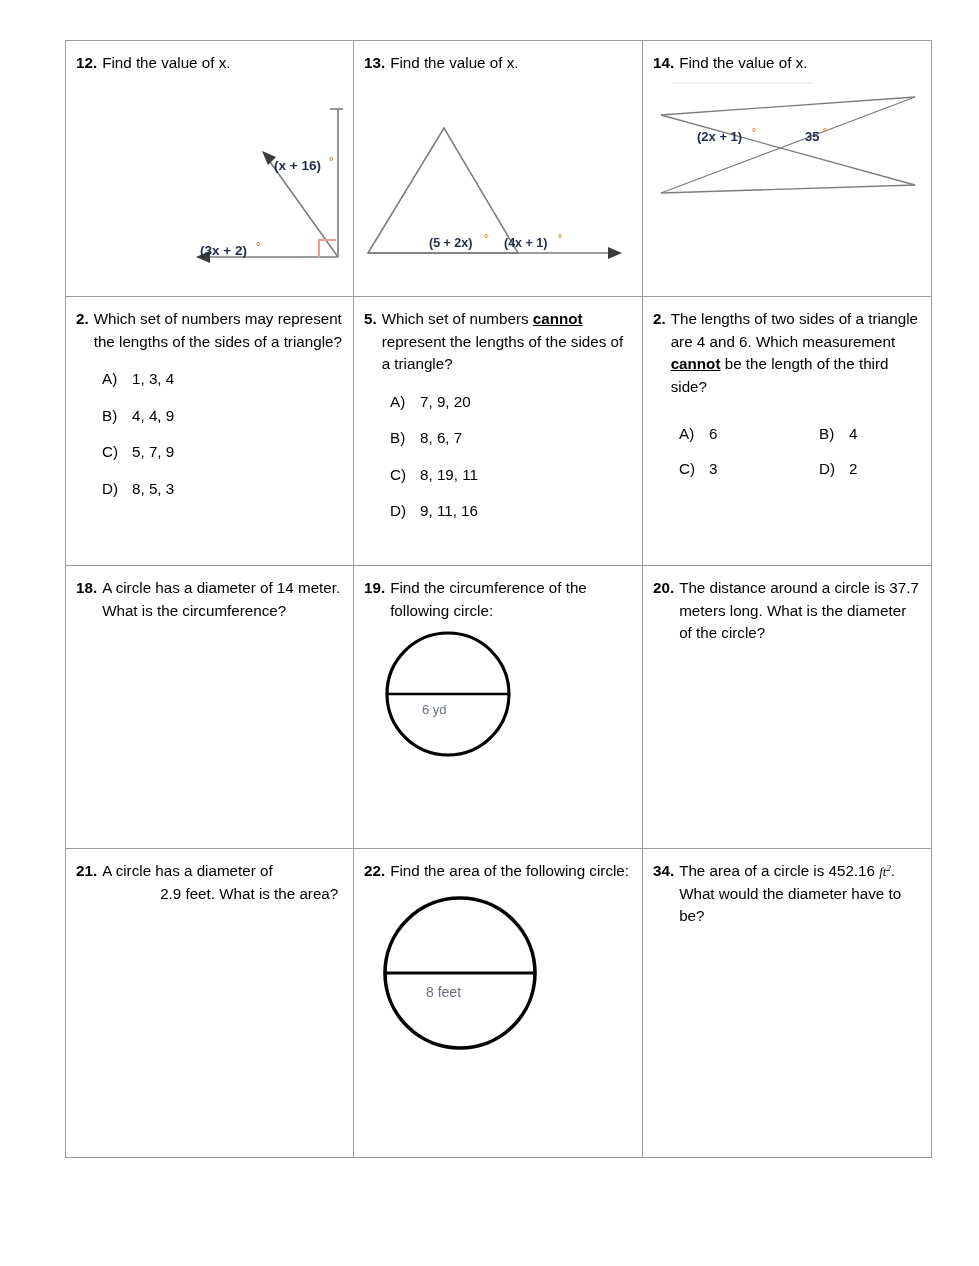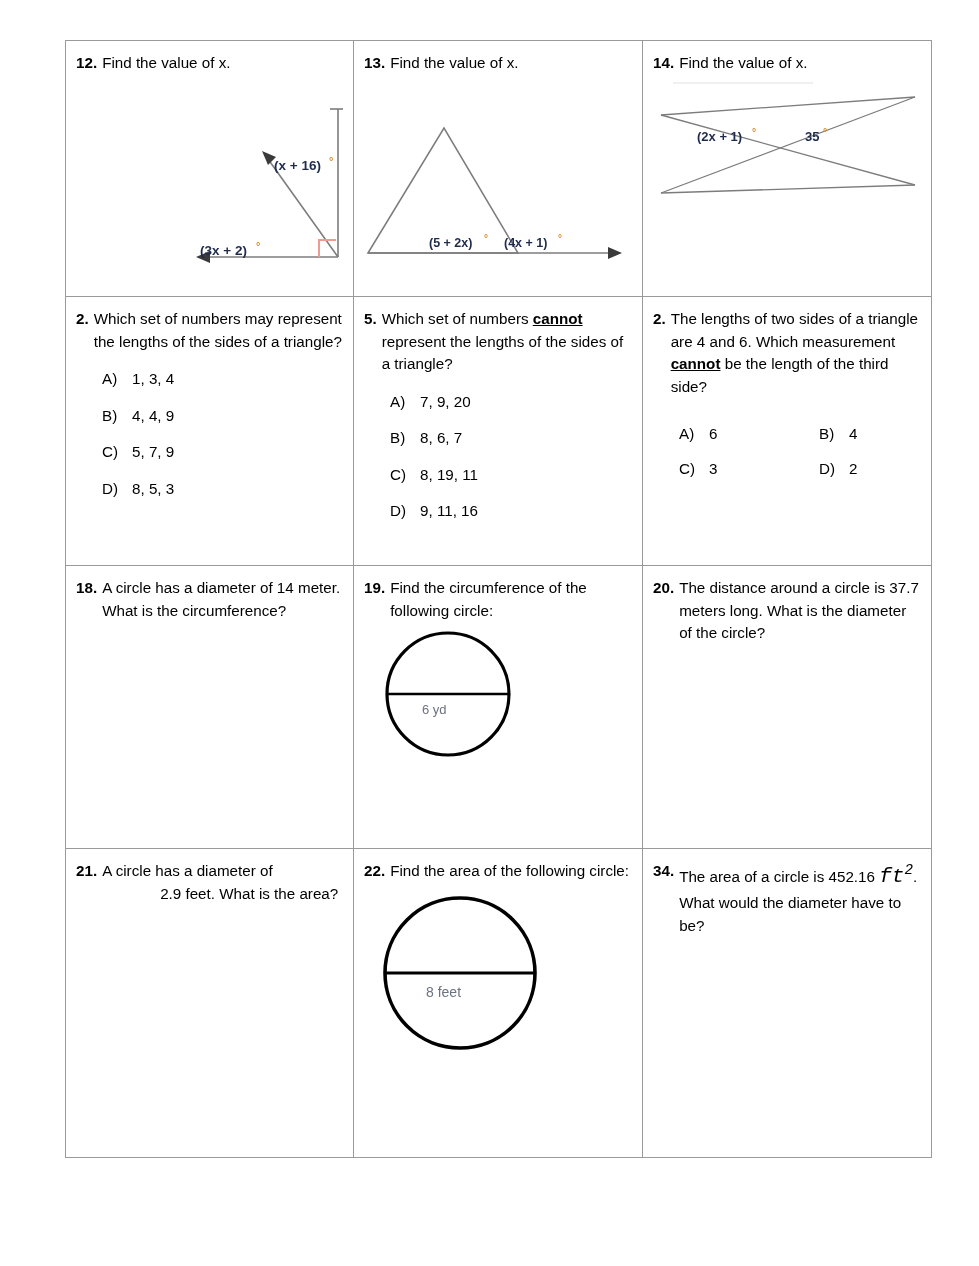--- a/index.html
+++ b/index.html
@@ -60,23 +60,23 @@
   }
   .q-body u.strong {
     font-weight: bold;
     text-decoration: underline;
   }
   .indent-extra {
     display: block;
     padding-left: 58px;
   }
   .mathitalic {
-    font-family: Liberation Mono, monospace;
+    font-family: Liberation Serif, serif;
     font-style: italic;
-    font-size: 21px;
+    font-size: 13px;
   }
   .mathitalic sup {
     font-size: 0.68em;
     font-style: italic;
   }
   
   .choices {
     margin-top: 16px;
     padding-left: 26px;
     font-size: 15.2px;

